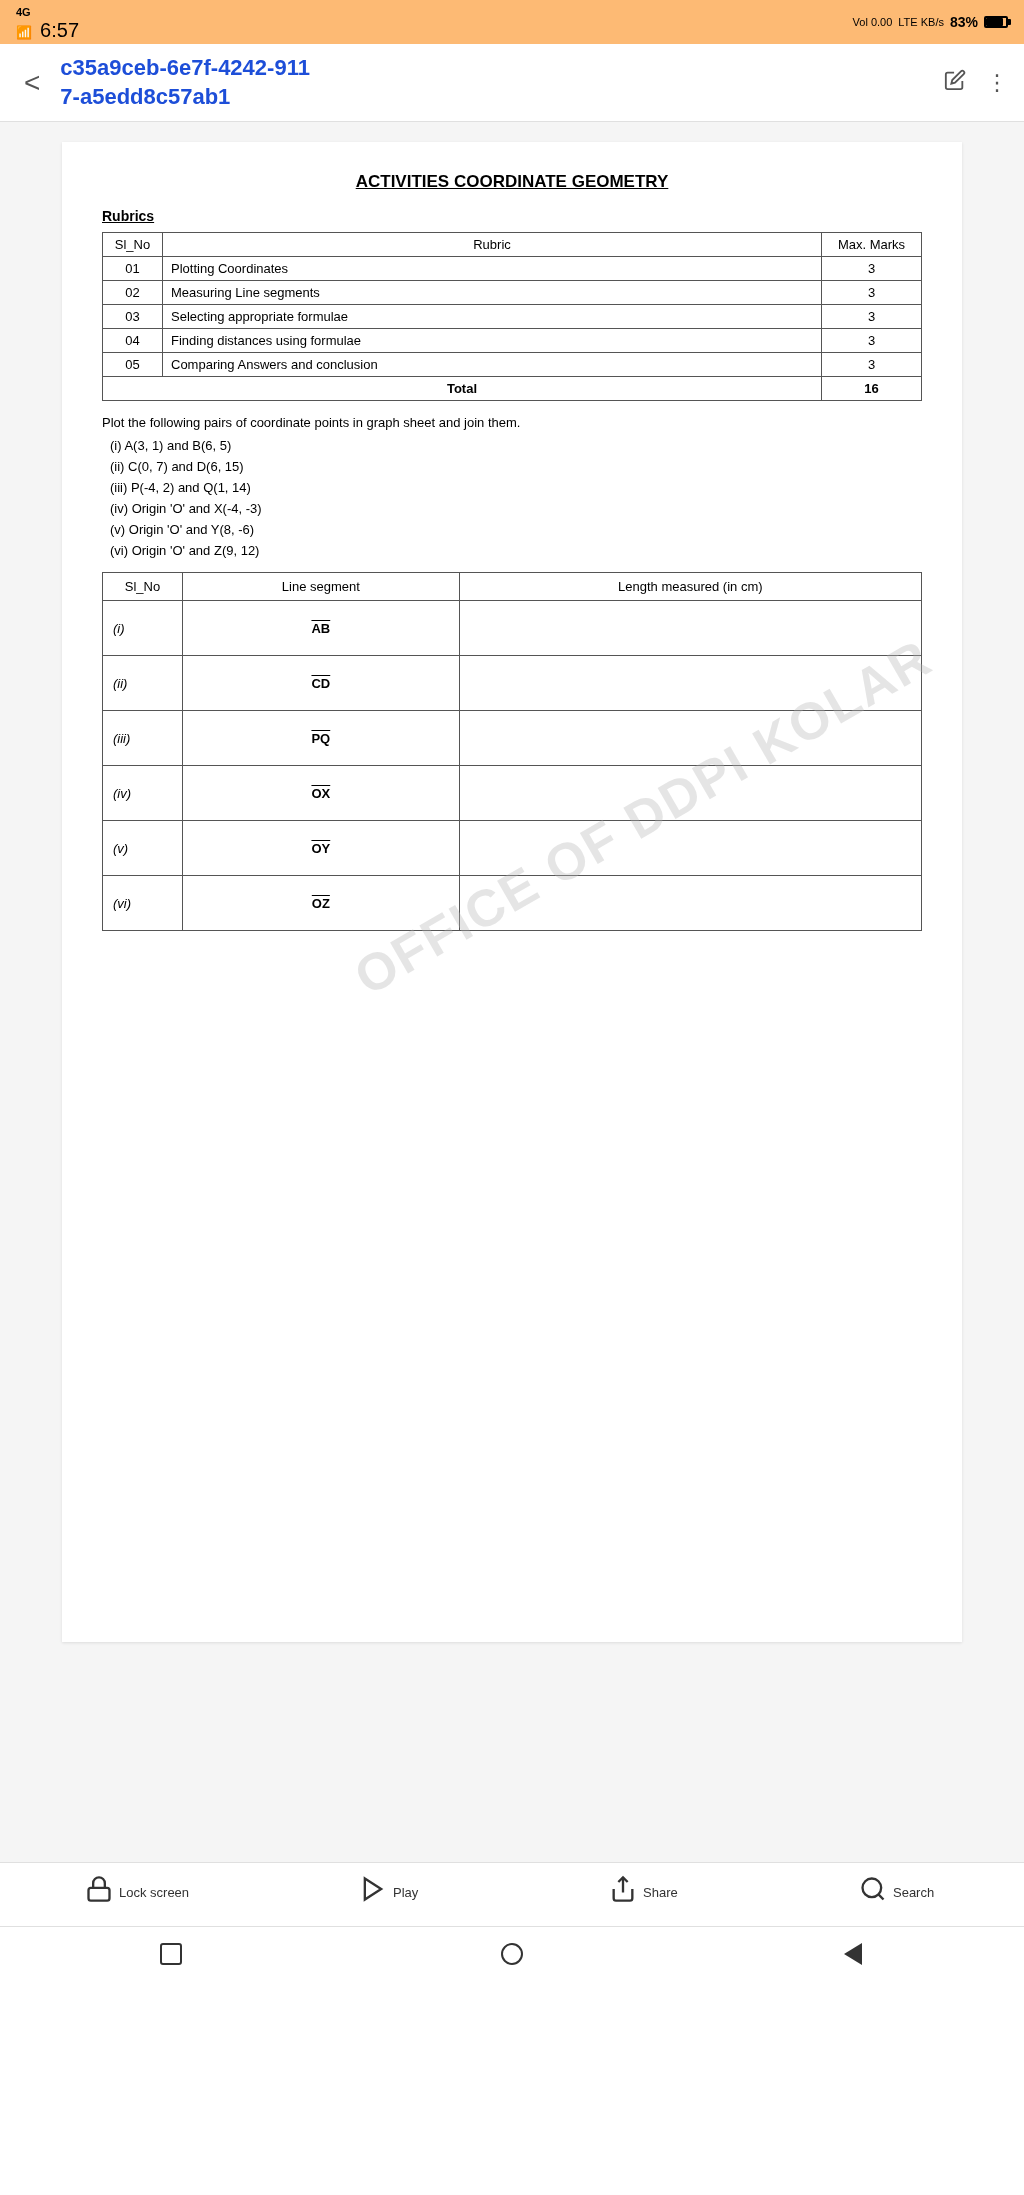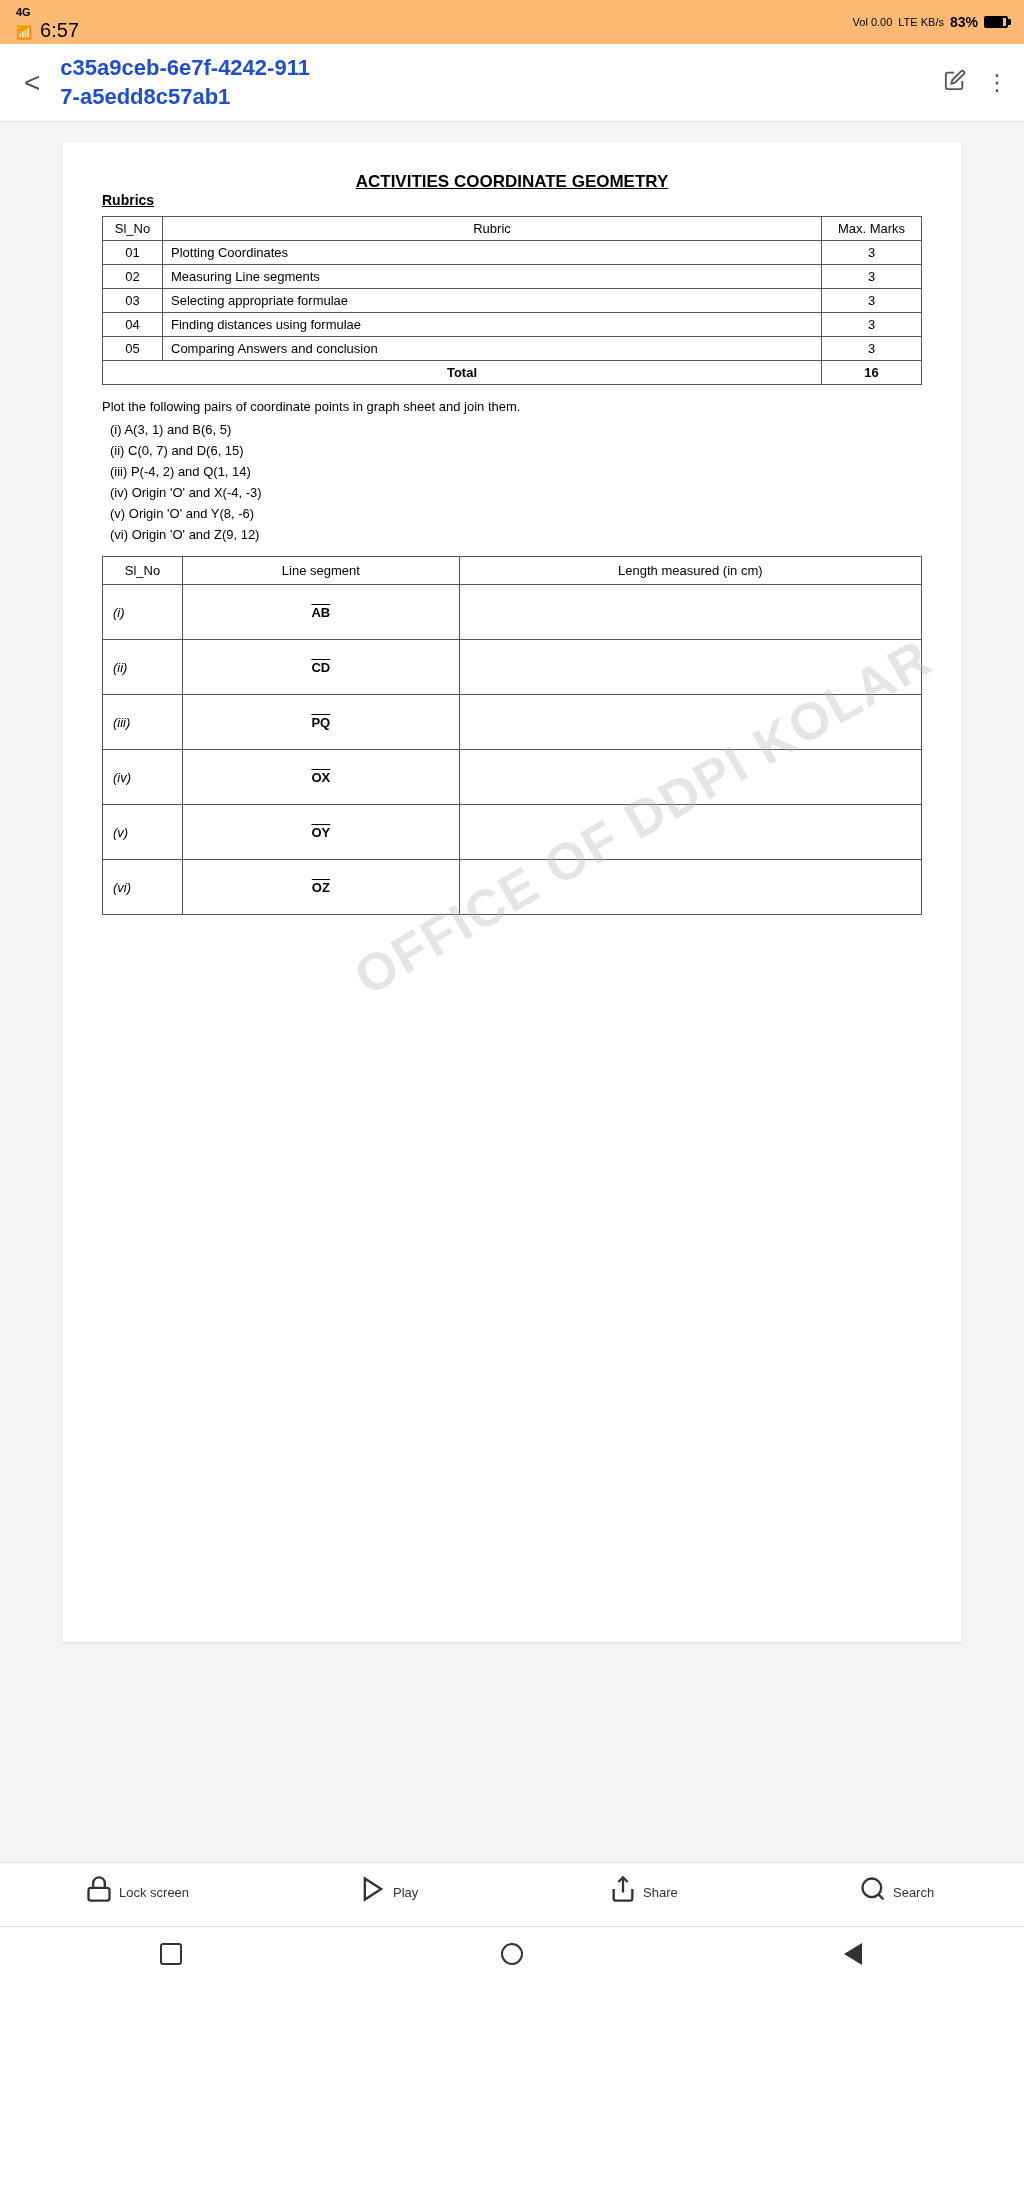--- a/index.html
+++ b/index.html
@@ -109,20 +109,21 @@
       min-height: 1500px;
       box-shadow: 0 1px 3px rgba(0,0,0,0.1);
       position: relative;
       overflow: hidden;
     }
 
     .doc-title {
       text-align: center;
       font-weight: bold;
       font-size: 17px;
+      margin-bottom: 16px;
       text-decoration: underline;
     }
 
     .activity-heading {
       font-weight: bold;
       font-size: 14px;
       margin-bottom: 10px;
     }
 
     .rubrics-heading {

